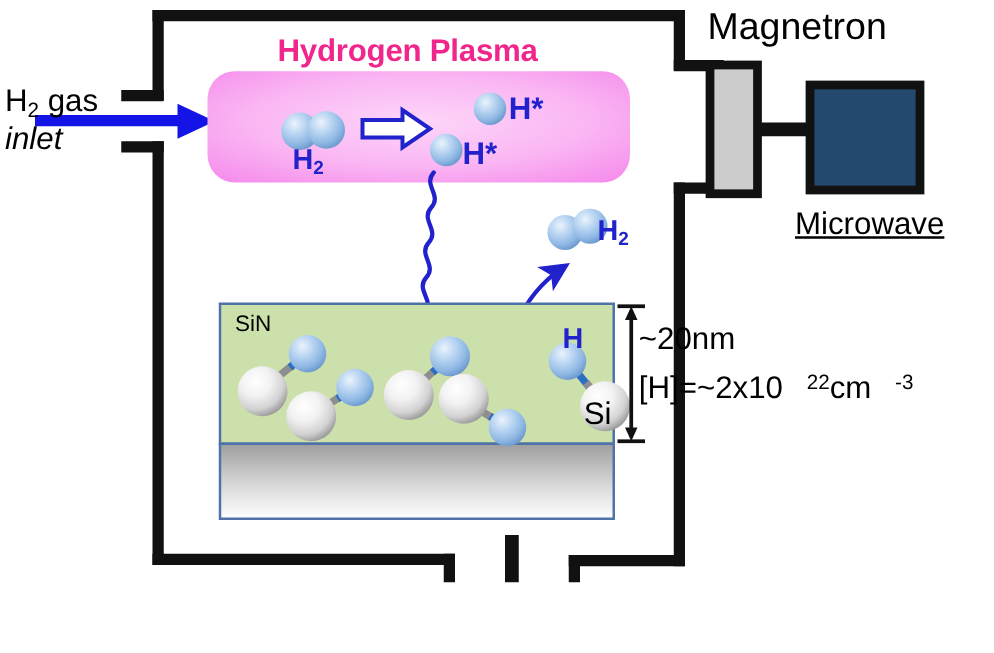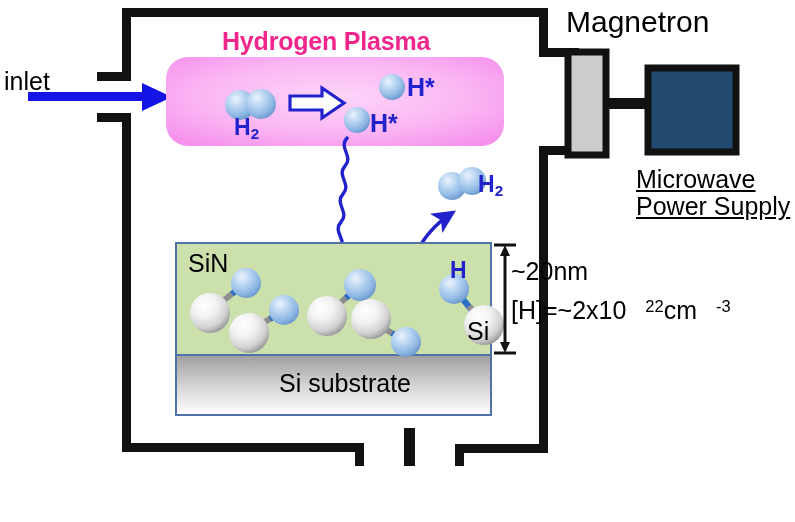--- a/index.html
+++ b/index.html
@@ -39,21 +39,21 @@
     left: 222px; top: 28px;
     font-size: 25px;
     font-weight: bold;
     color: #F0268C;
     letter-spacing: -0.2px;
   }
   #inlet-label {
     left: 4px; top: 68px;
     font-size: 25px;
   }
-  #inlet-label .l2 { display: block; }
+  #inlet-label .l2 { display: block; font-style: italic; }
 
   #magnetron-label {
     left: 566px; top: 6px;
     font-size: 30px;
   }
   #mps-label {
     left: 636px; top: 166px;
     font-size: 25px;
     text-decoration: underline;
   }
@@ -85,21 +85,21 @@
   }
   #h-atom-label {
     left: 450px; top: 258px;
     font-size: 23px;
     font-weight: bold;
     color: #2222CC;
   }
 
   #sin-label {
     left: 188px; top: 250px;
-    font-size: 25px;
+    font-size: 18px;
   }
   #si-label {
     left: 467px; top: 318px;
     font-size: 25px;
   }
   #substrate-label {
     left: 279px; top: 370px;
     font-size: 25px;
   }
 
@@ -274,45 +274,44 @@
     <rect x="568" y="52" width="38" height="103" fill="#CCCCCC" stroke="#111111" stroke-width="7"></rect>
 
     <rect x="604" y="98" width="46" height="11" fill="#111111"></rect>
 
     <rect x="648" y="68" width="88" height="84" fill="#23496E" stroke="#111111" stroke-width="7"></rect>
   </svg>
 
   <div class="lbl" id="plasma-title">Hydrogen Plasma</div>
 
   <div class="lbl" id="inlet-label">
+    <span><span>H</span><sub>2</sub><span> gas</span></span>
     <span class="l2">inlet</span>
   </div>
 
   <div class="lbl" id="magnetron-label">Magnetron</div>
 
   <div class="lbl" id="mps-label">
     <span>Microwave</span>
-    <span class="l2">Power Supply</span>
   </div>
 
   <div class="lbl" id="h2-plasma-label"><span>H</span><sub>2</sub></div>
 
   <div class="lbl" id="hstar-upper-label">H*</div>
 
   <div class="lbl" id="hstar-lower-label">H*</div>
 
   <div class="lbl" id="h2-desorb-label"><span>H</span><sub>2</sub></div>
 
   <div class="lbl" id="h-atom-label">H</div>
 
   <div class="lbl" id="sin-label">SiN</div>
 
   <div class="lbl" id="si-label">Si</div>
 
-  <div class="lbl" id="substrate-label">Si substrate</div>
 
   <div class="lbl" id="thickness-label">~20nm</div>
 
   <div class="lbl" id="conc-label"><span>[H]=~2x10</span><sup>22</sup><span>cm</span><sup>-3</sup></div>
 
   <div class="lbl" id="pump-label">Pump</div>
 
 </div>
 
 </body></html>

